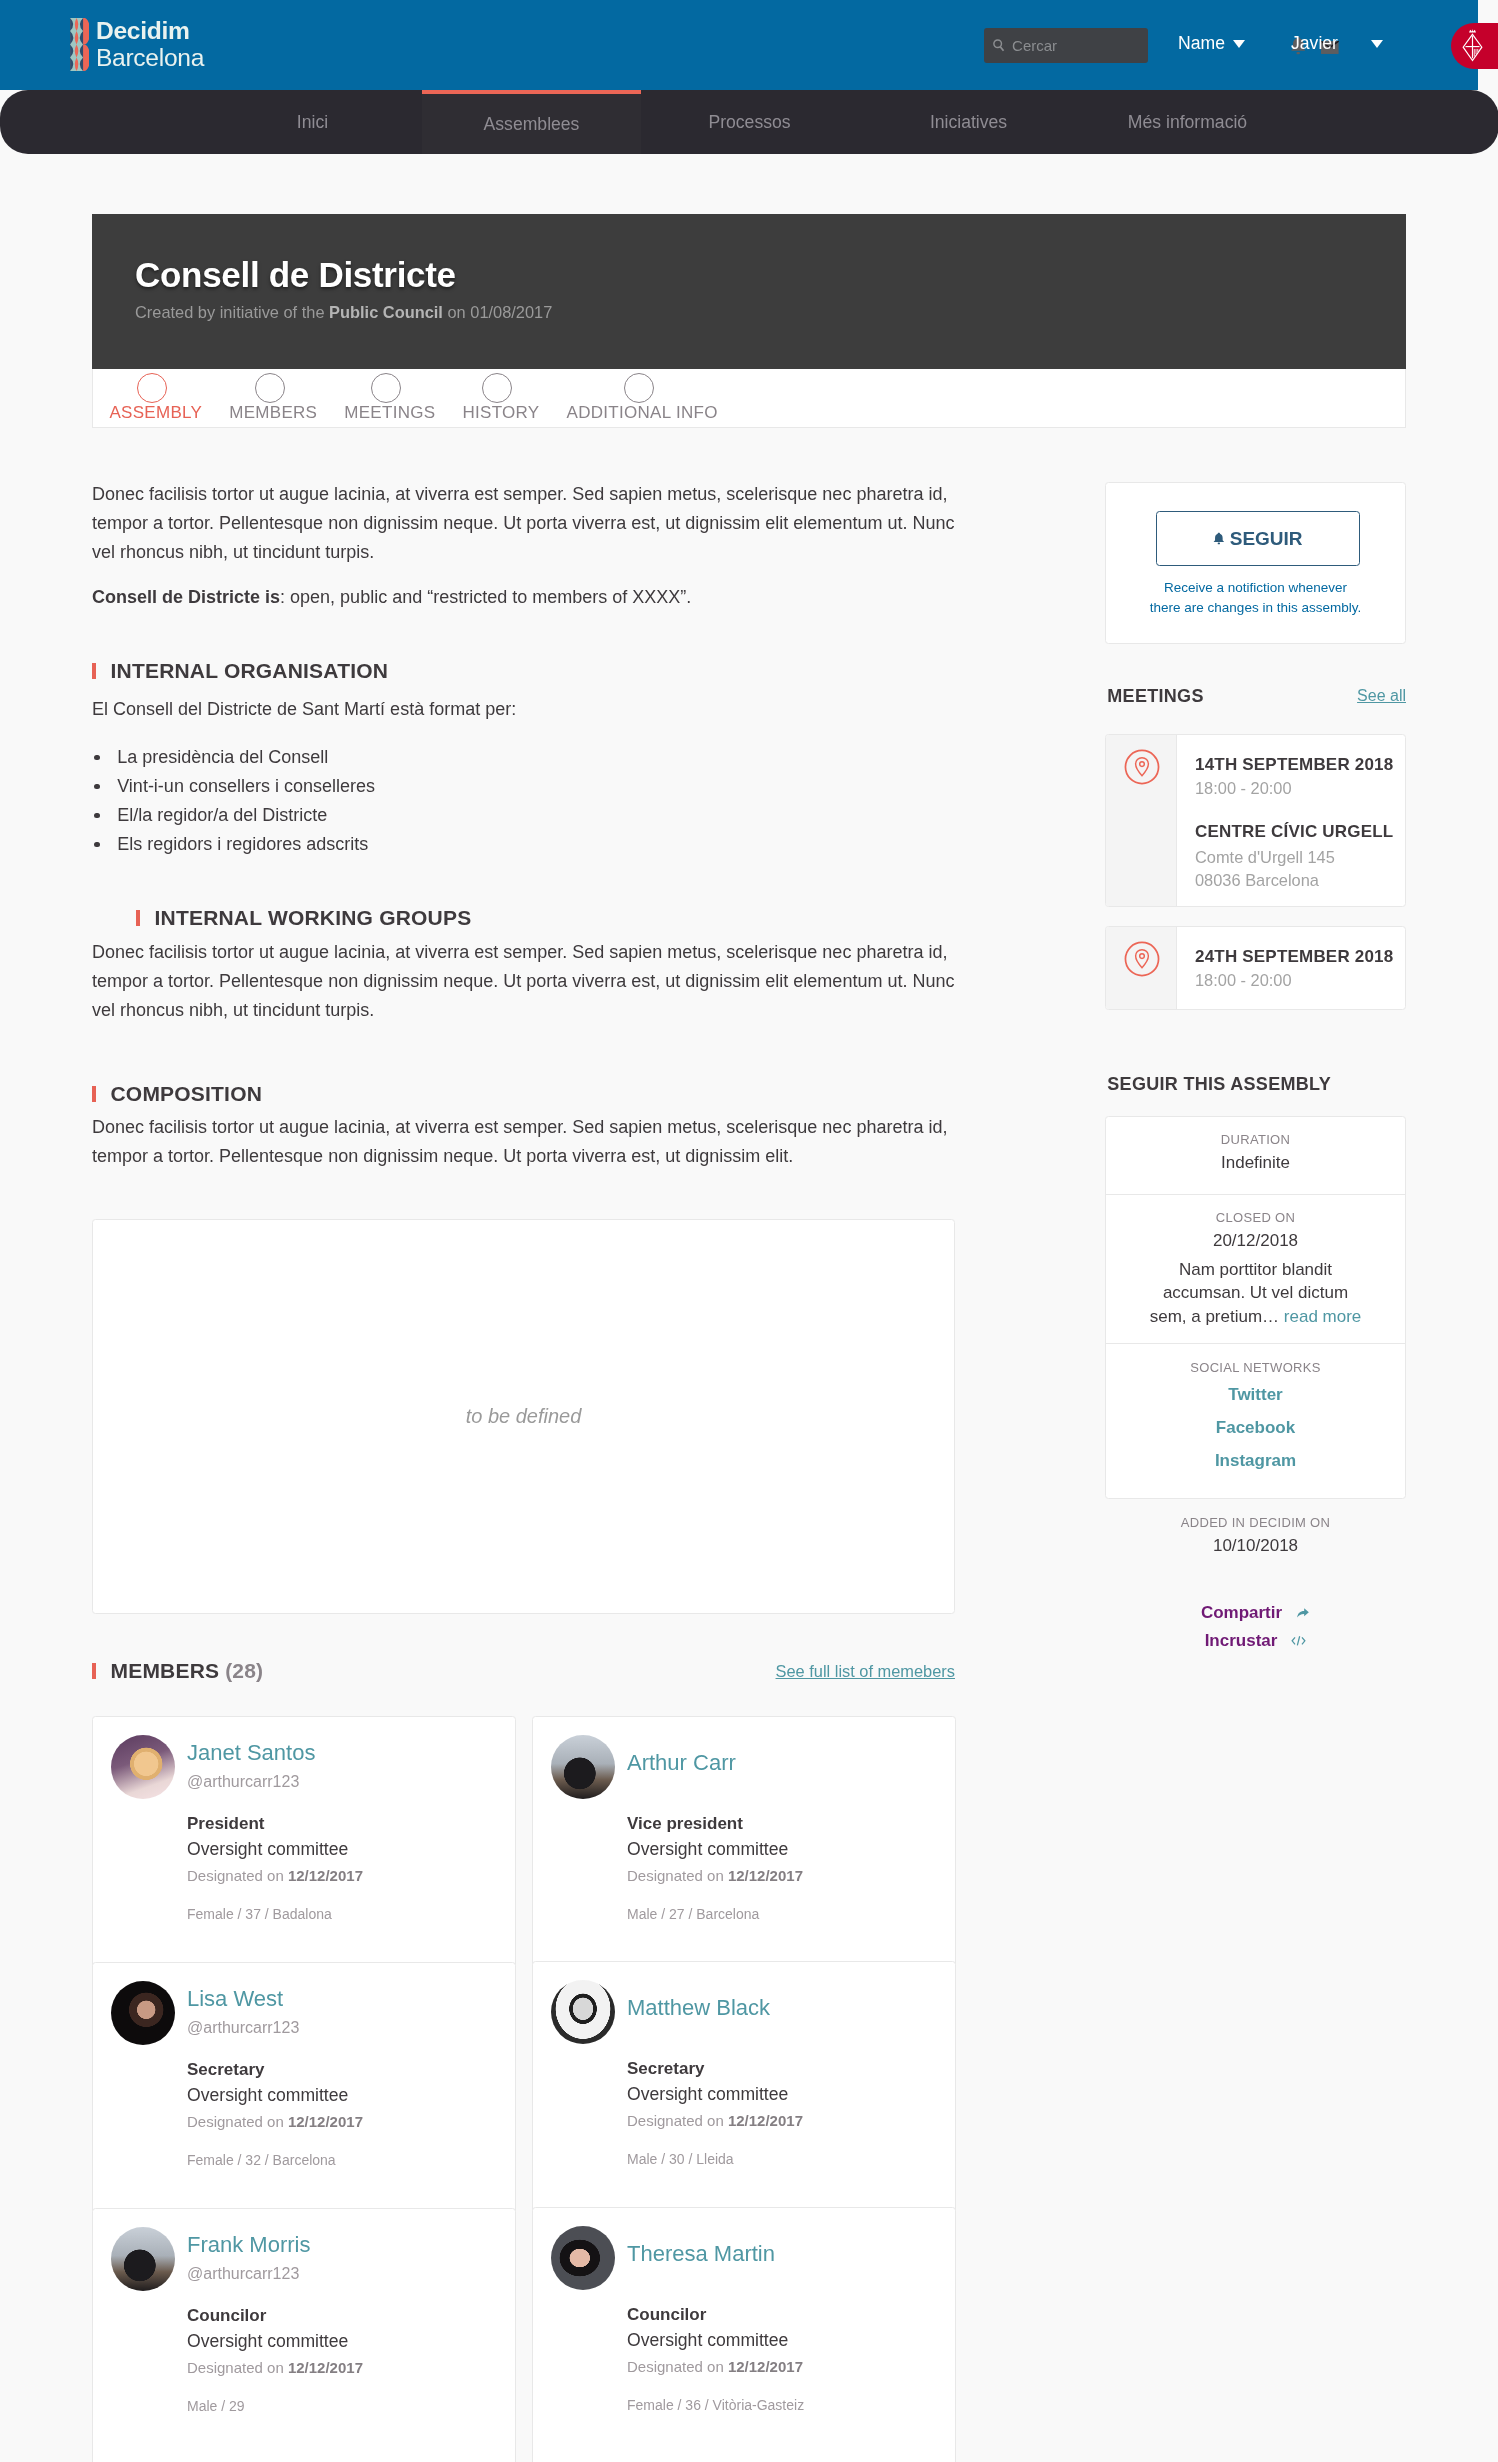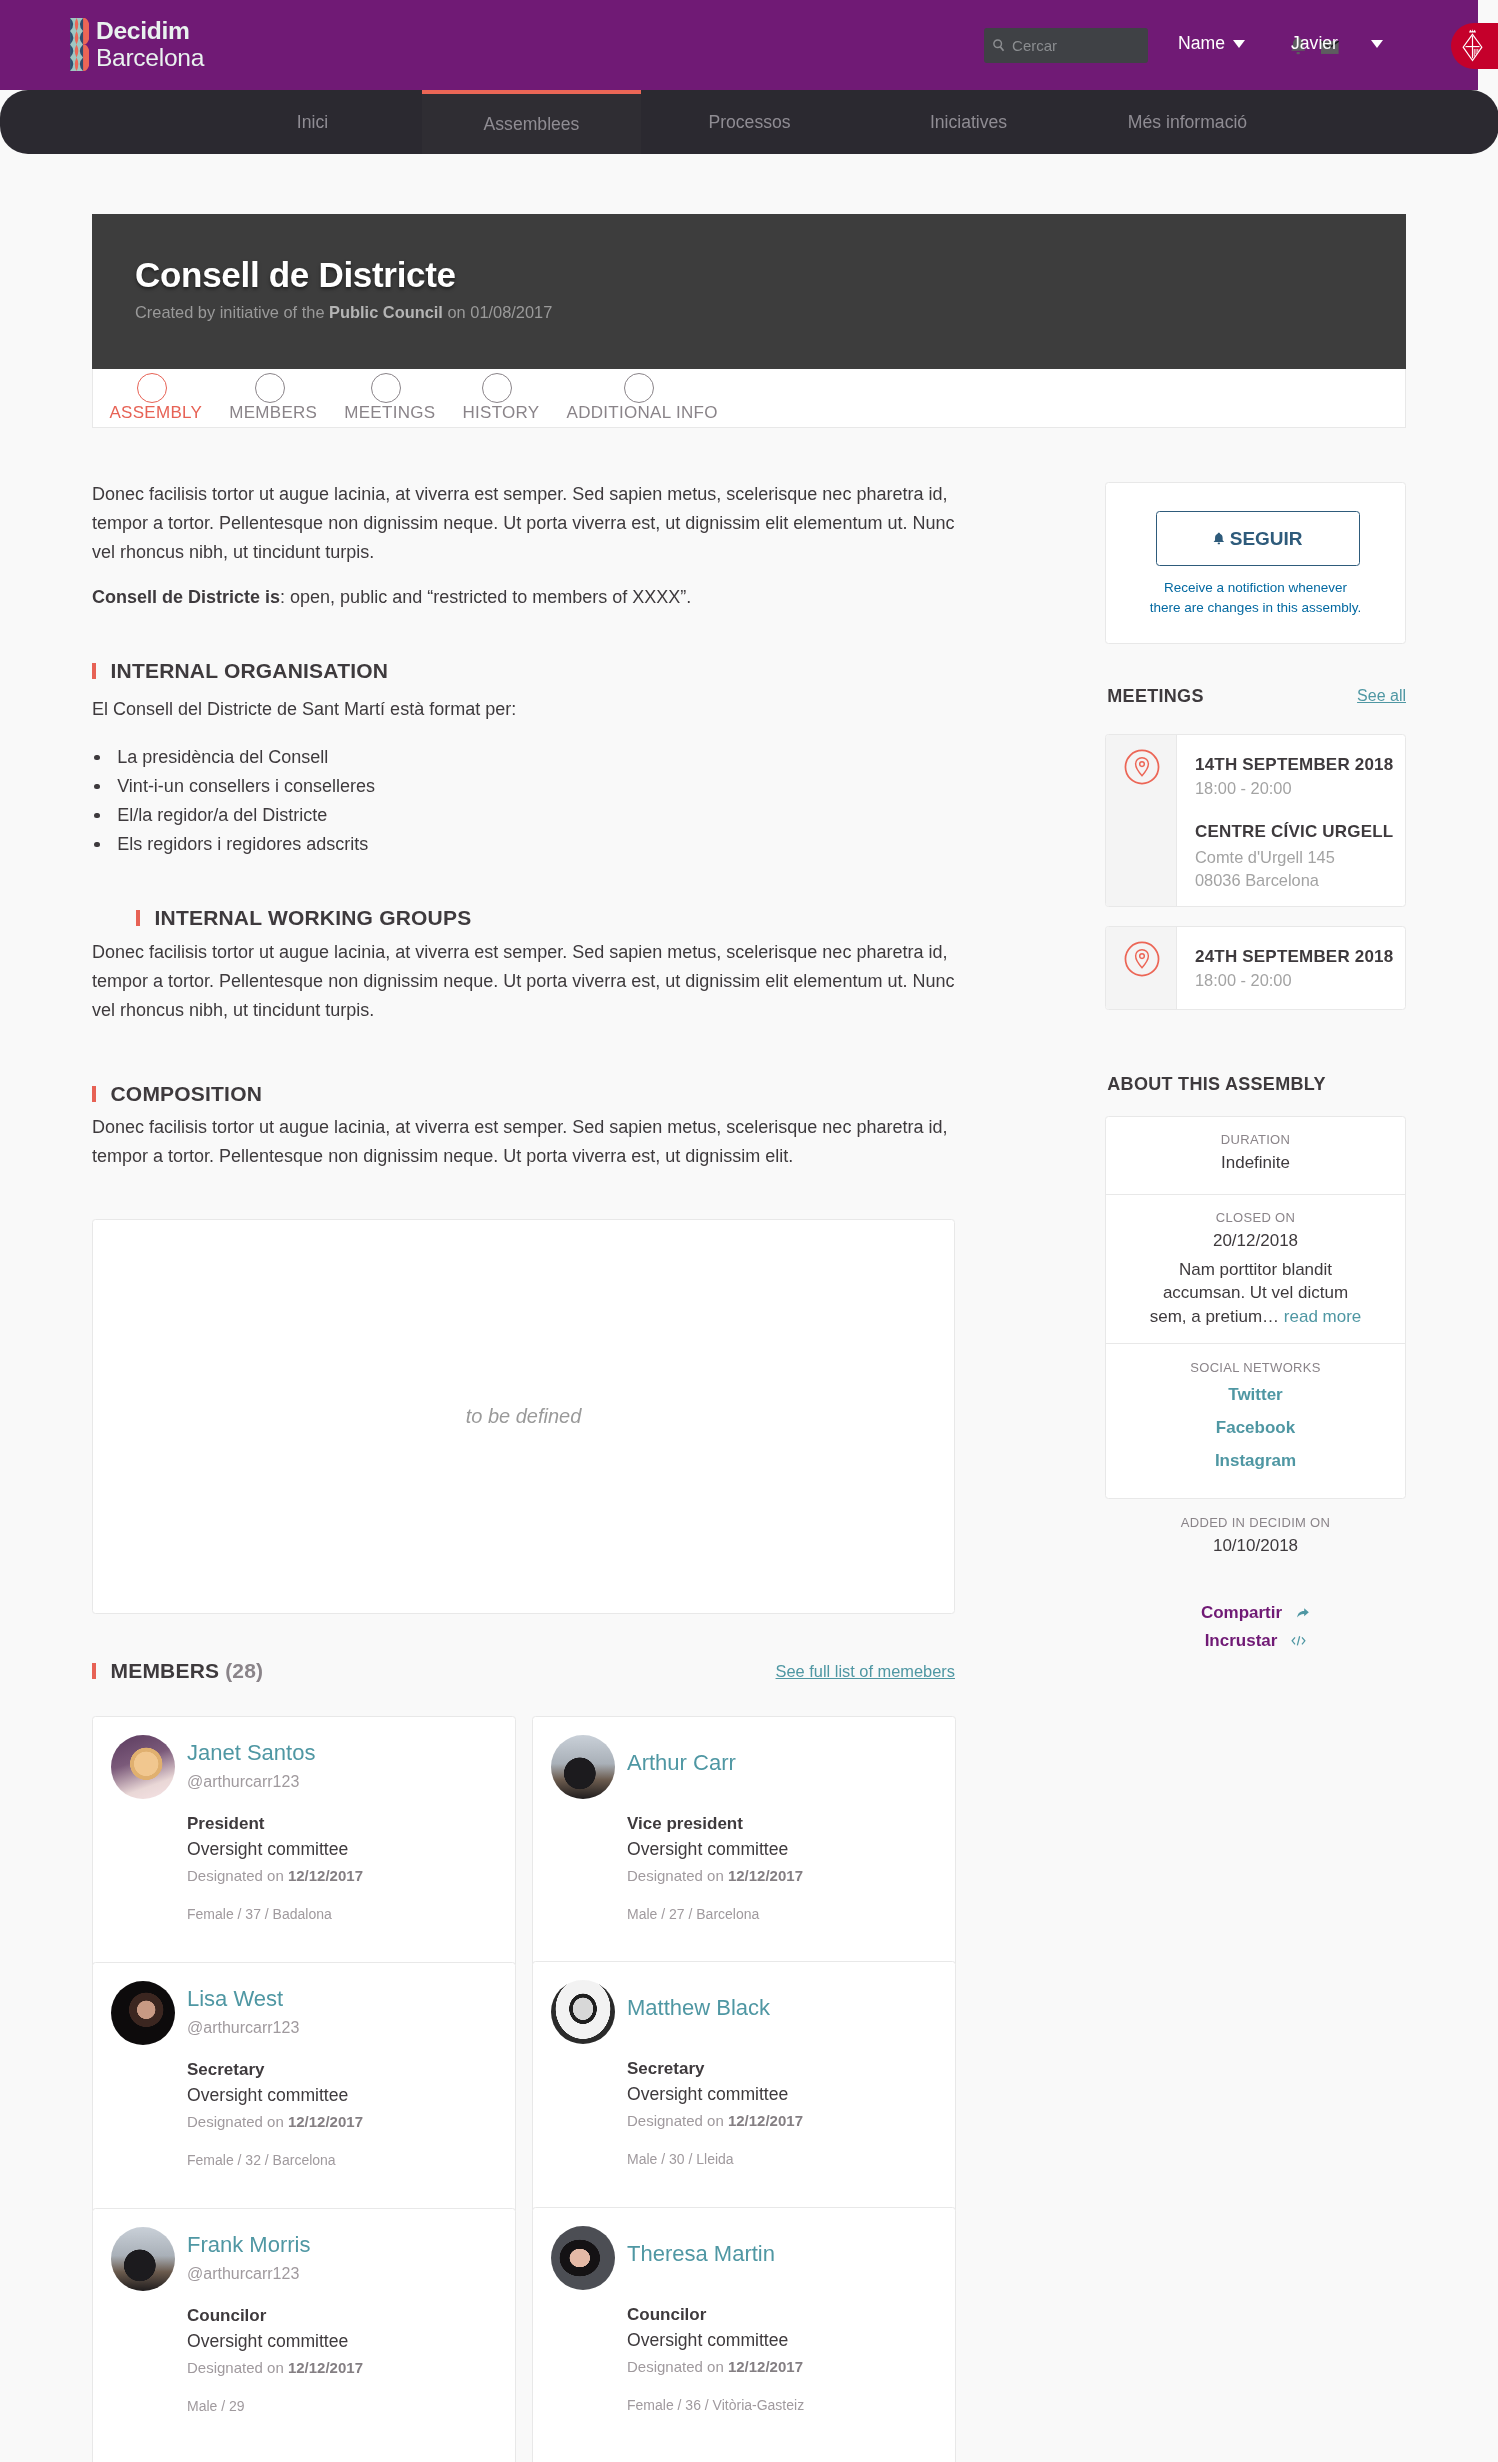--- a/index.html
+++ b/index.html
@@ -1,20 +1,20 @@
 <!DOCTYPE html>
 <html style="font-size:9.4px"><head>
 <meta charset="utf-8">
 <style>
   * { box-sizing: border-box; margin: 0; padding: 0; }
   html, body { width: 1499px; height: 2462px; background: #f9f9f9; font-family: "Liberation Sans", "DejaVu Sans", sans-serif; color: #3e3a3d; overflow: hidden; }
   a { text-decoration: none; }
 
   
-  .topbar { position: absolute; left: 0; top: 0; width: 1478px; height: 90px; background: #701a75; }
+  .topbar { position: absolute; left: 0; top: 0; width: 1478px; height: 90px; background: #0369a1; }
   .logo { position: absolute; left: 70px; top: 18px; display: flex; align-items: center; }
   .logo-text { margin-left: 7px; color: #e9f2ef; line-height: 1; }
   .logo-text .l1 { font-size: 24.6px; font-weight: bold; letter-spacing: -0.3px; display: block; }
   .logo-text .l2 { font-size: 24.6px; display: block; margin-top: 2.3px; letter-spacing: -0.3px; }
 
   .search { position: absolute; left: 984px; top: 28px; width: 164px; height: 35px; background: #3f4145; border-radius: 2.9px; display: flex; align-items: center; padding-left: 9.4px; }
   .search svg { width: 11.7px; height: 13px; }
   .search input { background: transparent; border: 0; outline: 0; color: #8b8d90; font-size: 15px; margin-left: 7px; width: 129px; font-family: "Liberation Sans", sans-serif; }
   .search input::placeholder { color: #8b8d90; }
 
@@ -334,21 +334,21 @@
           <path d="M31 15 c-6.5 0 -11 5 -11 11 c0 8 11 20 11 20 s11 -12 11 -20 c0 -6 -4.5 -11 -11 -11 z" fill="none" stroke="#ec6656" stroke-width="2.5"></path>
           <circle cx="31" cy="26" r="4" fill="none" stroke="#ec6656" stroke-width="2.5"></circle>
         </svg>
     </div>
     <div class="date">24TH SEPTEMBER 2018</div>
     <div class="time">18:00 - 20:00</div>
   </div>
 </div>
 
 <div class="side" style="top:1074px;">
-  <div class="side-h" style="left:2.3px;top:0;">ABOUT THIS ASSEMBLY</div>
+  <div class="side-h" style="left:2.3px;top:0;">SEGUIR THIS ASSEMBLY</div>
 </div>
 
 <div class="side" style="top:0;">
   <div class="card about">
     <div class="blk" style="top:0;height:78px;padding-top:15px;">
       <div class="lbl">DURATION</div>
       <div class="val">Indefinite</div>
     </div>
     <div class="blk" style="top:78px;height:149px;padding-top:15px;">
       <div class="lbl">CLOSED ON</div>

